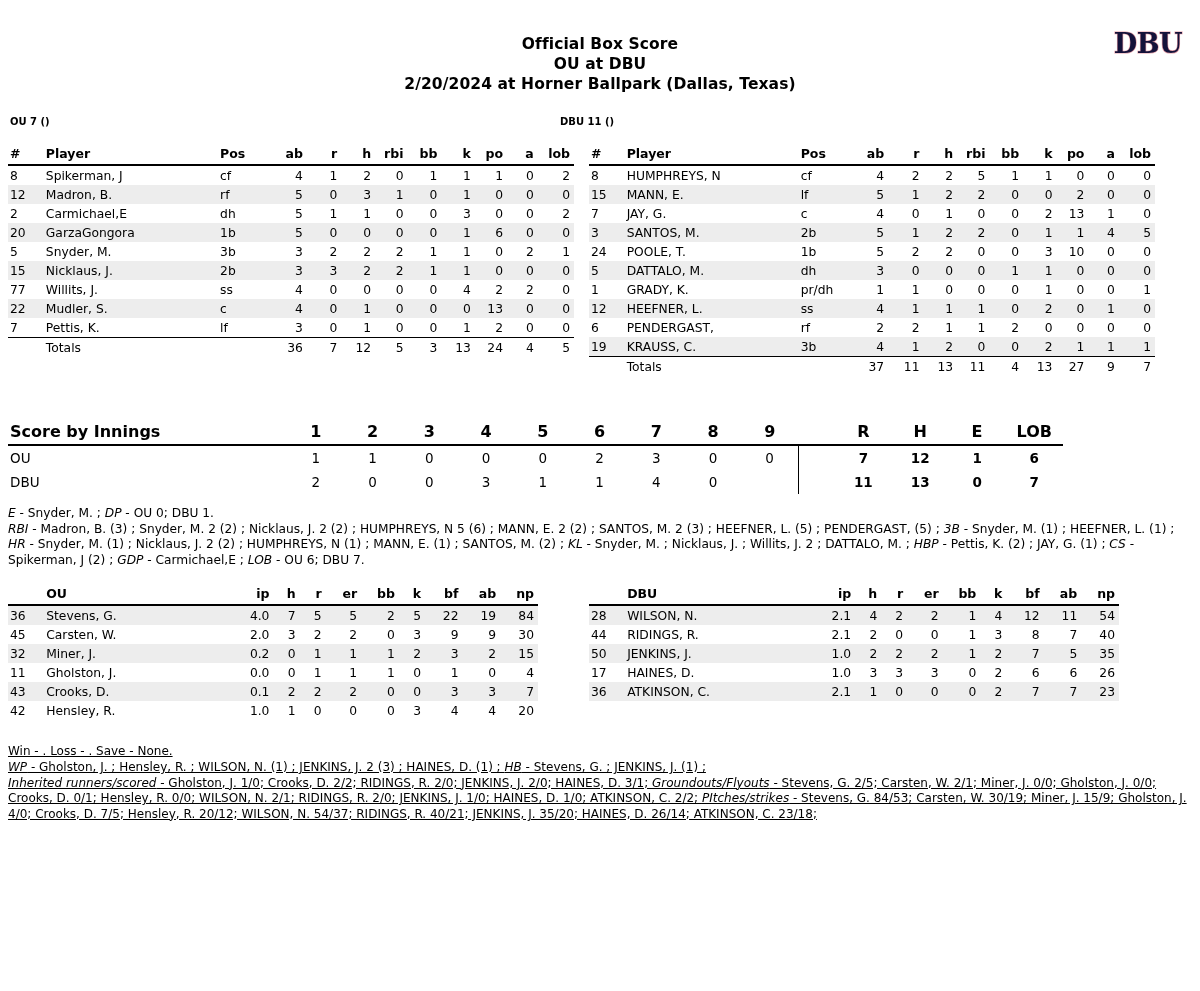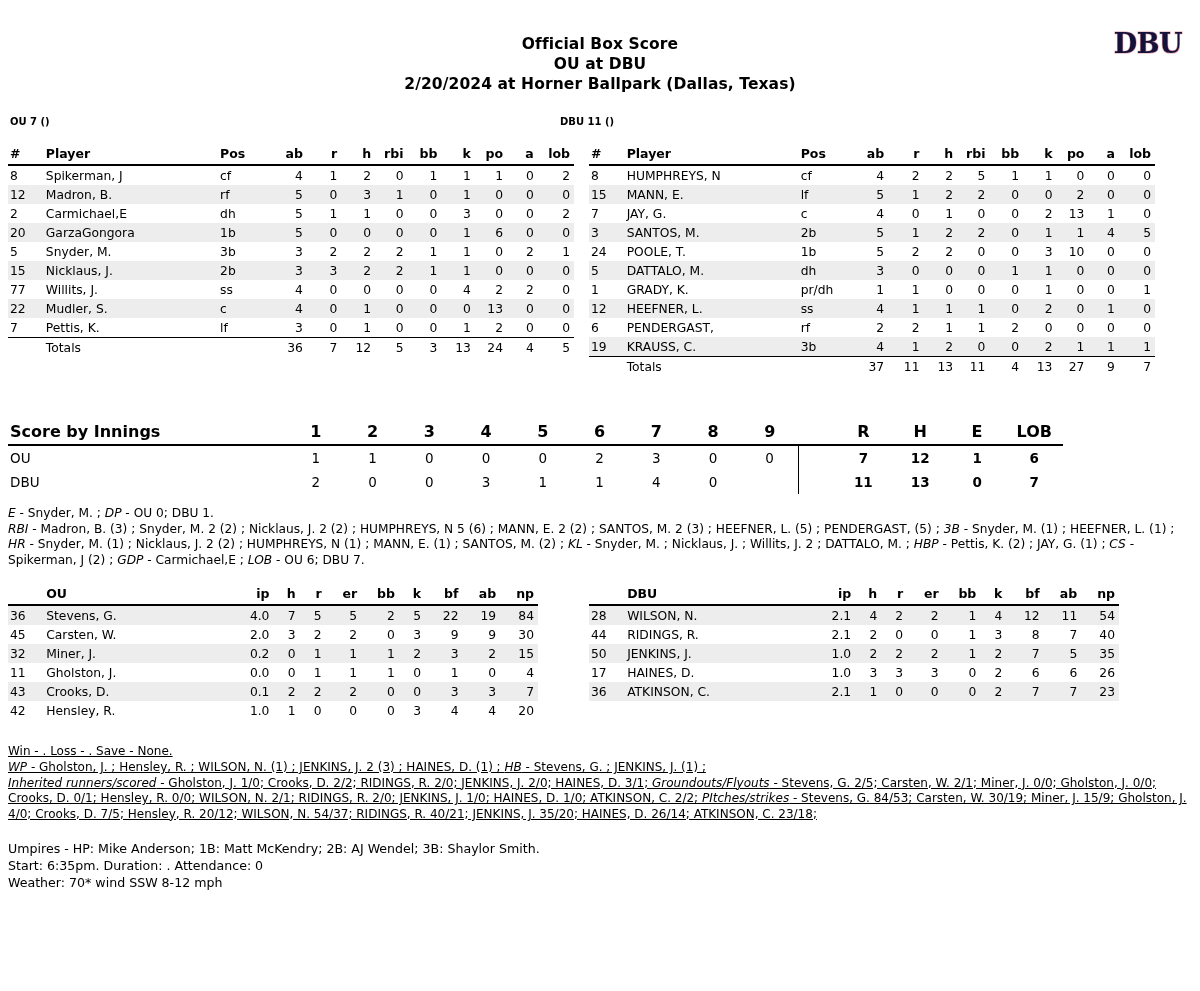--- a/index.html
+++ b/index.html
@@ -828,19 +828,14 @@
         </tbody>
     </table>
   </div>
 
   <div class="footer-notes">
     <p>Win - . Loss - . Save - None.</p>
     <p><i>WP</i><span> - Gholston, J. ; Hensley, R. ; WILSON, N. (1) ; JENKINS, J. 2 (3) ; HAINES, D. (1) ; </span><i>HB</i><span> - Stevens, G. ; JENKINS, J. (1) ;</span></p>
     <p><i>Inherited runners/scored</i><span> - Gholston, J. 1/0; Crooks, D. 2/2; RIDINGS, R. 2/0; JENKINS, J. 2/0; HAINES, D. 3/1; </span><i>Groundouts/Flyouts</i><span> - Stevens, G. 2/5; Carsten, W. 2/1; Miner, J. 0/0; Gholston, J. 0/0; Crooks, D. 0/1; Hensley, R. 0/0; WILSON, N. 2/1; RIDINGS, R. 2/0; JENKINS, J. 1/0; HAINES, D. 1/0; ATKINSON, C. 2/2; </span><i>PItches/strikes</i><span> - Stevens, G. 84/53; Carsten, W. 30/19; Miner, J. 15/9; Gholston, J. 4/0; Crooks, D. 7/5; Hensley, R. 20/12; WILSON, N. 54/37; RIDINGS, R. 40/21; JENKINS, J. 35/20; HAINES, D. 26/14; ATKINSON, C. 23/18;</span></p>
   </div>
 
-  <div class="umpires">
-    <p>Umpires - HP: Mike Anderson; 1B: Matt McKendry; 2B: AJ Wendel; 3B: Shaylor Smith.</p>
-    <p>Start: 6:35pm. Duration: . Attendance: 0</p>
-    <p>Weather: 70* wind SSW 8-12 mph</p>
-  </div>
 
 </div>
 
 </body></html>

